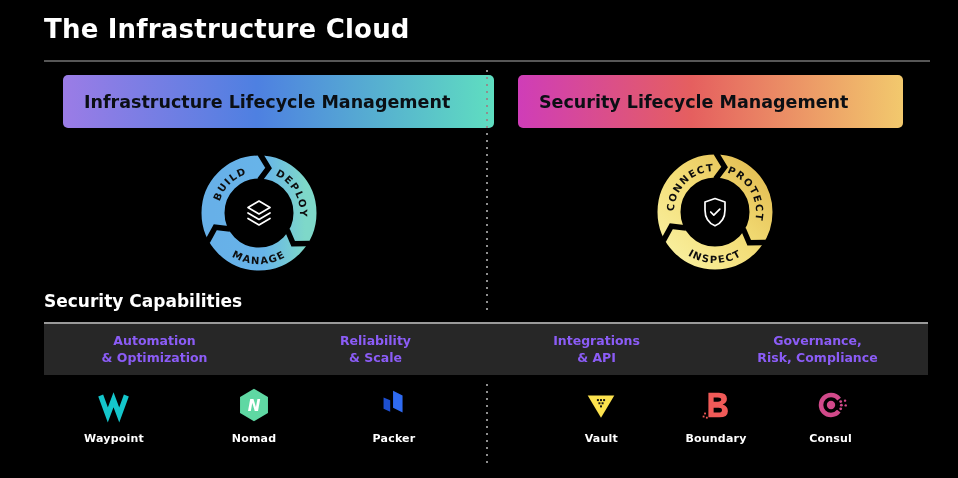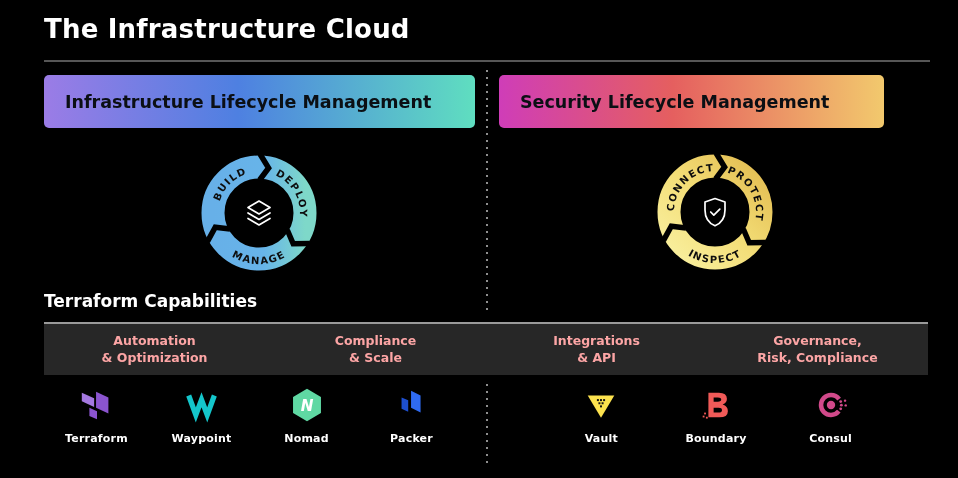--- a/index.html
+++ b/index.html
@@ -2,36 +2,36 @@
 <html><head>
 <meta charset="utf-8">
 <style>
   html,body{margin:0;padding:0;background:#000;}
   .stage{position:relative;width:958px;height:478px;background:#000;overflow:hidden;
          font-family:"DejaVu Sans","Liberation Sans",sans-serif;color:#fff;}
   .page-title{position:absolute;left:44px;top:14px;margin:0;font-size:26px;font-weight:bold;
               letter-spacing:.2px;color:#fff;}
   .title-rule{position:absolute;left:44px;top:60px;width:886px;height:2px;background:#565656;}
   .banner{position:absolute;top:75px;height:53px;border-radius:5px;display:flex;align-items:center;
-          padding-left:21px;box-sizing:border-box;font-size:17.5px;font-weight:bold;color:#0b0f14;}
+          padding-left:21px;box-sizing:border-box;font-size:17.5px;font-weight:bold;color:#0b0f14;margin-left:19px;}
   .banner-ilm{left:44px;width:431px;background:linear-gradient(90deg,#9b7ce6 0%,#4e80e1 45%,#5fdec0 100%);}
   .banner-slm{left:499px;width:385px;background:linear-gradient(90deg,#cf3db8 0%,#e55f5f 45%,#f2c96d 100%);}
   .dotted{position:absolute;left:486px;width:2px;
           background-image:repeating-linear-gradient(180deg,#8f8f8f 0 2px,transparent 2px 7px);}
   .dotted.seg1{top:70px;height:240px;}
   .dotted.seg2{top:384px;height:84px;}
   .cycle{position:absolute;width:150px;height:150px;}
   .cycle-ilm{left:184px;top:138px;}
   .cycle-slm{left:640px;top:137px;}
   .ringtext{font-family:"DejaVu Sans","Liberation Sans",sans-serif;font-size:10px;font-weight:bold;
             letter-spacing:1.4px;fill:#0d0d0d;}
   .platform-heading{position:absolute;left:44px;top:291px;margin:0;font-size:17px;font-weight:bold;color:#fff;}
   .capbar{position:absolute;left:44px;top:322px;width:884px;height:53px;background:#272727;
           border-top:2px solid #9a9a9a;box-sizing:border-box;display:flex;align-items:center;}
-  .cap{flex:1;text-align:center;font-size:12.5px;font-weight:bold;line-height:1.32;color:#fca5a5;}
+  .cap{flex:1;text-align:center;font-size:12.5px;font-weight:bold;line-height:1.32;color:#8b5cf6;}
   .products{position:absolute;top:386px;display:flex;}
   .products-ilm{left:44px;width:420px;}
   .products-slm{left:544px;width:344px;}
   .product{flex:1;display:flex;flex-direction:column;align-items:center;}
   .plogo{width:38px;height:38px;}
   .plabel{margin-top:8px;font-size:11px;font-weight:bold;color:#fff;letter-spacing:.2px;}
   .notch{fill:none;stroke:#000;stroke-width:5.5;stroke-linejoin:miter;}
   .center-icon{fill:none;stroke:#fff;stroke-width:1.7;stroke-linejoin:round;stroke-linecap:round;}
   svg text{font-family:"DejaVu Sans","Liberation Sans",sans-serif;}
 </style>
@@ -107,52 +107,42 @@
       <textPath href="#arcRC" startOffset="50%">CONNECT</textPath>
     </text>
     <text class="ringtext" text-anchor="middle">
       <textPath href="#arcRP" startOffset="50%">PROTECT</textPath>
     </text>
     <text class="ringtext" text-anchor="middle">
       <textPath href="#arcRI" startOffset="50%">INSPECT</textPath>
     </text>
   </svg>
 
-  <h2 class="platform-heading">Terraform Capabilities</h2>
+  <h2 class="platform-heading">Security Capabilities</h2>
 
   <div class="capbar">
     <div class="cap">
       <div>Automation</div>
       <div>&amp; Optimization</div>
     </div>
     <div class="cap">
-      <div>Compliance</div>
+      <div>Reliability</div>
       <div>&amp; Scale</div>
     </div>
     <div class="cap">
       <div>Integrations</div>
       <div>&amp; API</div>
     </div>
     <div class="cap">
       <div>Governance,</div>
       <div>Risk, Compliance</div>
     </div>
   </div>
 
   <div class="products products-ilm">
-    <div class="product">
-      <svg class="plogo" viewBox="-20 -20 40 40">
-        <polygon points="-16,-13 -3,-7 -3,2 -16,-4" fill="#a478e0"></polygon>
-        <g fill="#8b54cf">
-          <polygon points="-1,-14 12,-8 12,9 -1,3"></polygon>
-          <polygon points="-8,3 0,6.5 0,15 -8,11.5"></polygon>
-        </g>
-      </svg>
-      <div class="plabel">Terraform</div>
-    </div>
     <div class="product">
       <svg class="plogo" viewBox="-20 -20 40 40">
         <polyline points="-14,-10 -6.5,10.5 -0.5,-5.5 5.5,10.5 13,-10" fill="none" stroke-width="5.5" stroke="#14c6cb"></polyline>
       </svg>
       <div class="plabel">Waypoint</div>
     </div>
     <div class="product">
       <svg class="plogo" viewBox="-20 -20 40 40">
         <polygon points="0,-17 14.7,-8.5 14.7,8.5 0,17 -14.7,8.5 -14.7,-8.5" fill="#5fd8a3"></polygon>
         <text x="0" y="6" text-anchor="middle" font-size="16" font-weight="bold" font-style="italic" fill="#ffffff">N</text>

